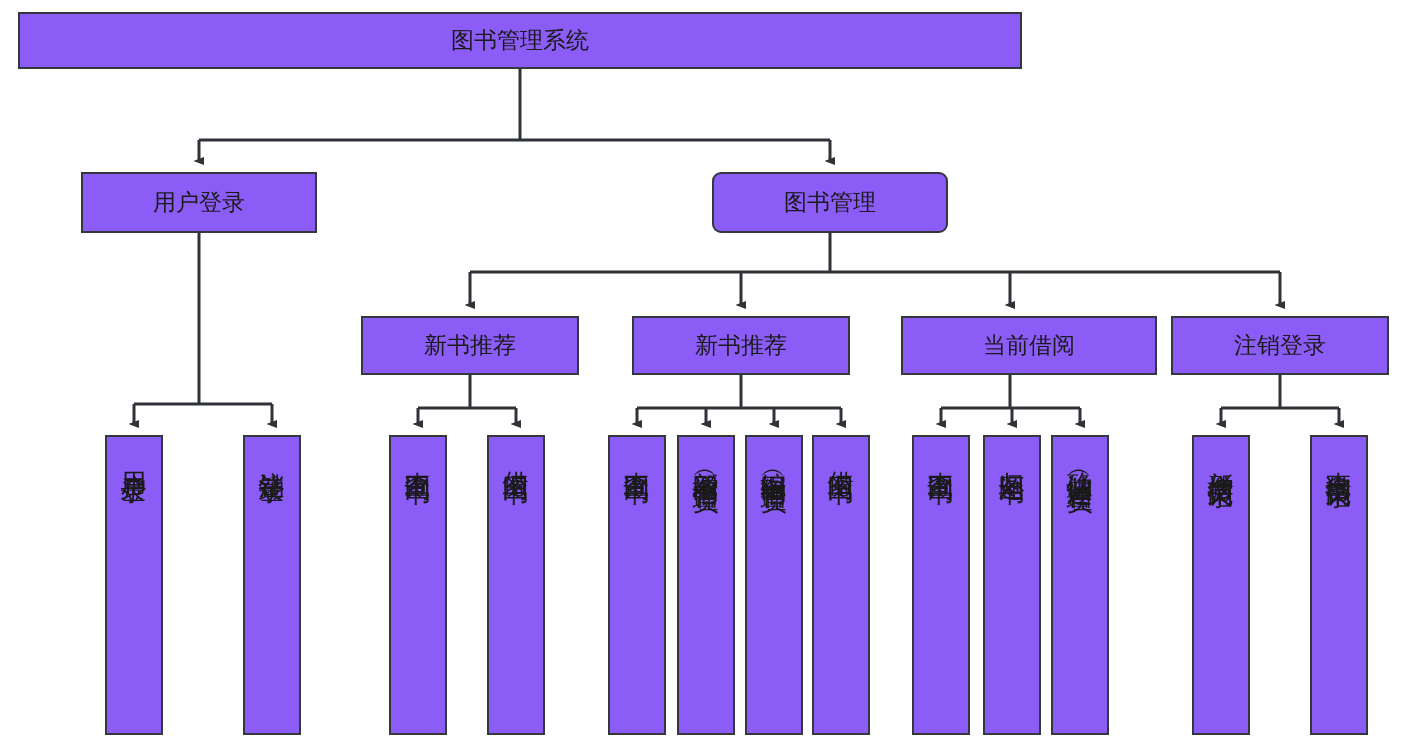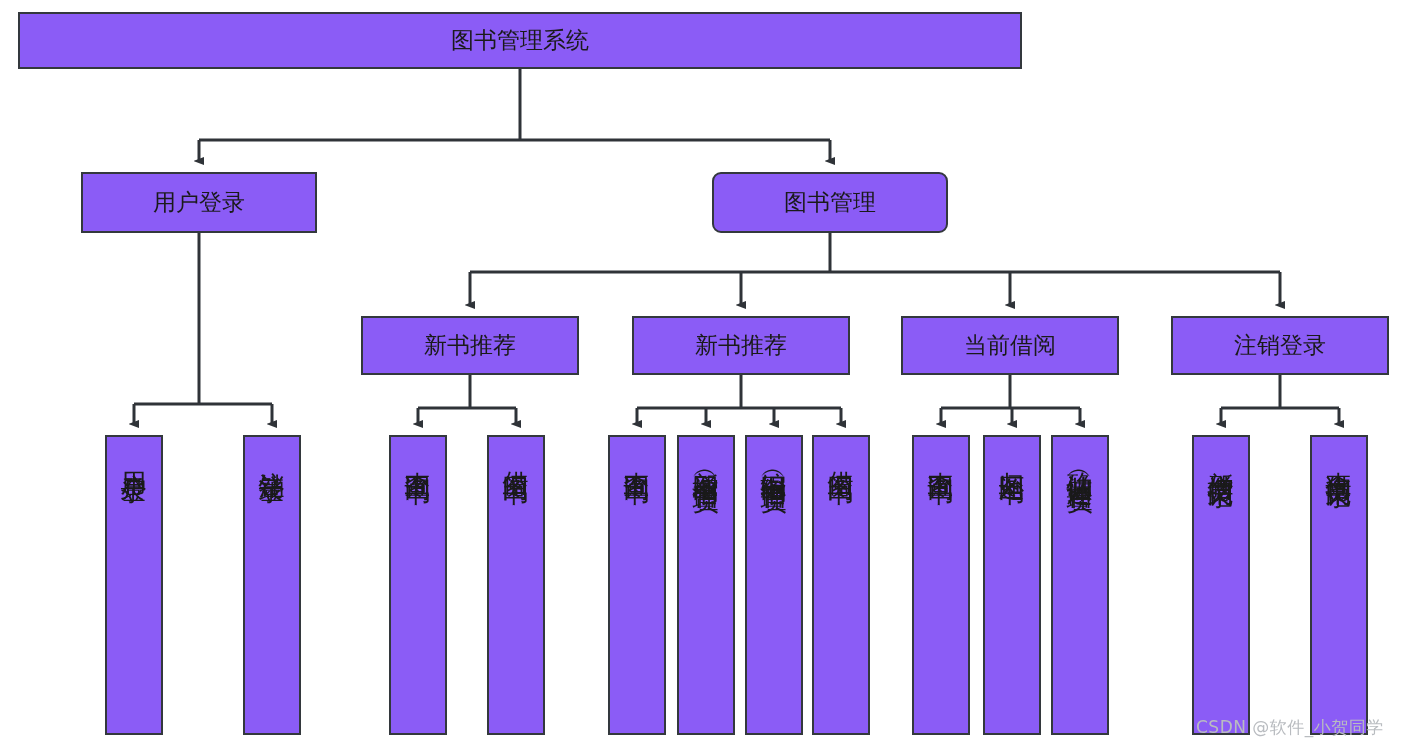--- a/index.html
+++ b/index.html
@@ -124,21 +124,21 @@
       </div>
       <div class="node horiz" style="left: 712px; top: 172px; width: 236px; height: 61px; border-radius: 9px;">
         <span class="label">图书管理</span>
       </div>
       <div class="node horiz" style="left: 361px; top: 316px; width: 218px; height: 59px;">
         <span class="label">新书推荐</span>
       </div>
       <div class="node horiz" style="left: 632px; top: 316px; width: 218px; height: 59px;">
         <span class="label">新书推荐</span>
       </div>
-      <div class="node horiz" style="left: 901px; top: 316px; width: 218px; height: 59px;">
+      <div class="node horiz" style="left: 901px; top: 316px; width: 256px; height: 59px;">
         <span class="label">当前借阅</span>
       </div>
       <div class="node horiz" style="left: 1171px; top: 316px; width: 218px; height: 59px;">
         <span class="label">注销登录</span>
       </div>
       <div class="node vert" style="left: 105px; top: 435px; width: 58px; height: 300px;">
         <span class="label">用户登录</span>
       </div>
       <div class="node vert" style="left: 243px; top: 435px; width: 58px; height: 300px;">
         <span class="label">注销登录</span>
@@ -171,15 +171,14 @@
         <span class="label">确认归还（管理员）</span>
       </div>
       <div class="node vert" style="left: 1192px; top: 435px; width: 58px; height: 300px;">
         <span class="label">新增借阅记录</span>
       </div>
       <div class="node vert" style="left: 1310px; top: 435px; width: 58px; height: 300px;">
         <span class="label">查询借阅记录</span>
       </div>
     </div>
 
-  <div class="watermark" style="left:1196px; top:716px;">CSDN @软件_小贺同学</div>
 
 </div>
 
 </body></html>

